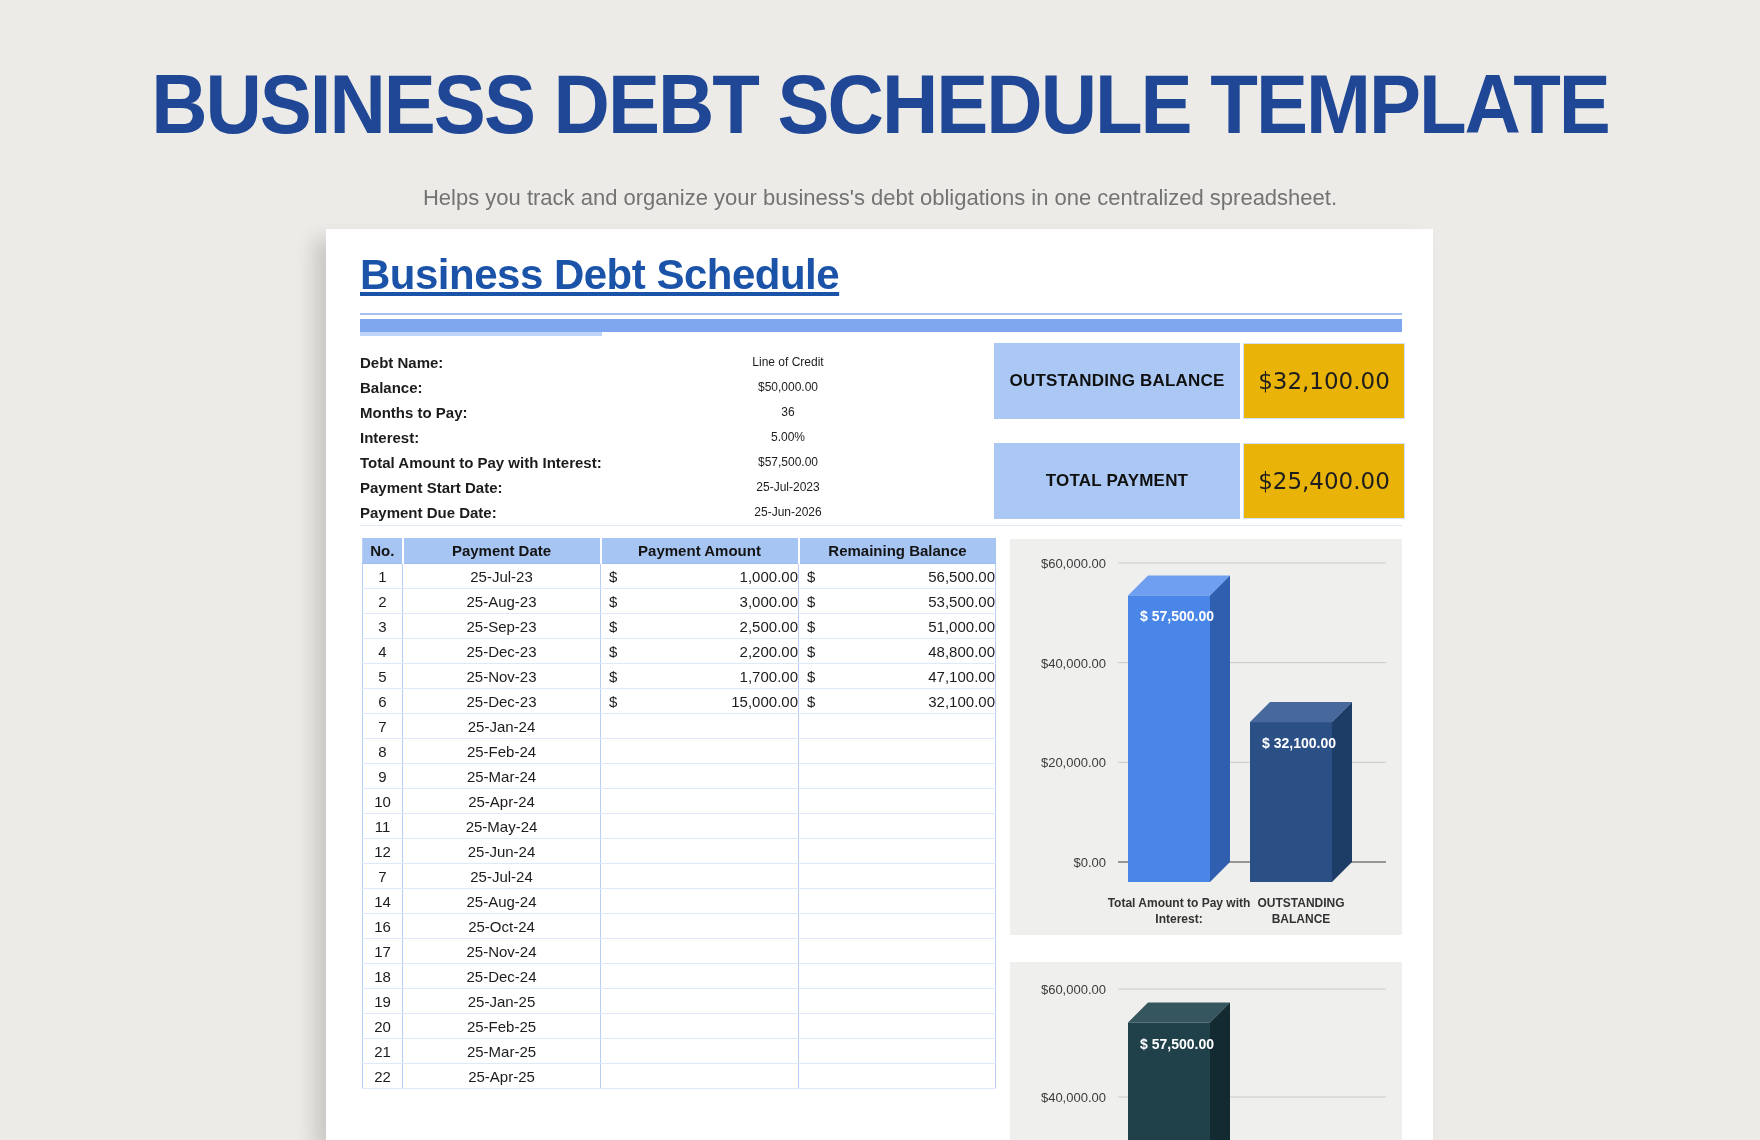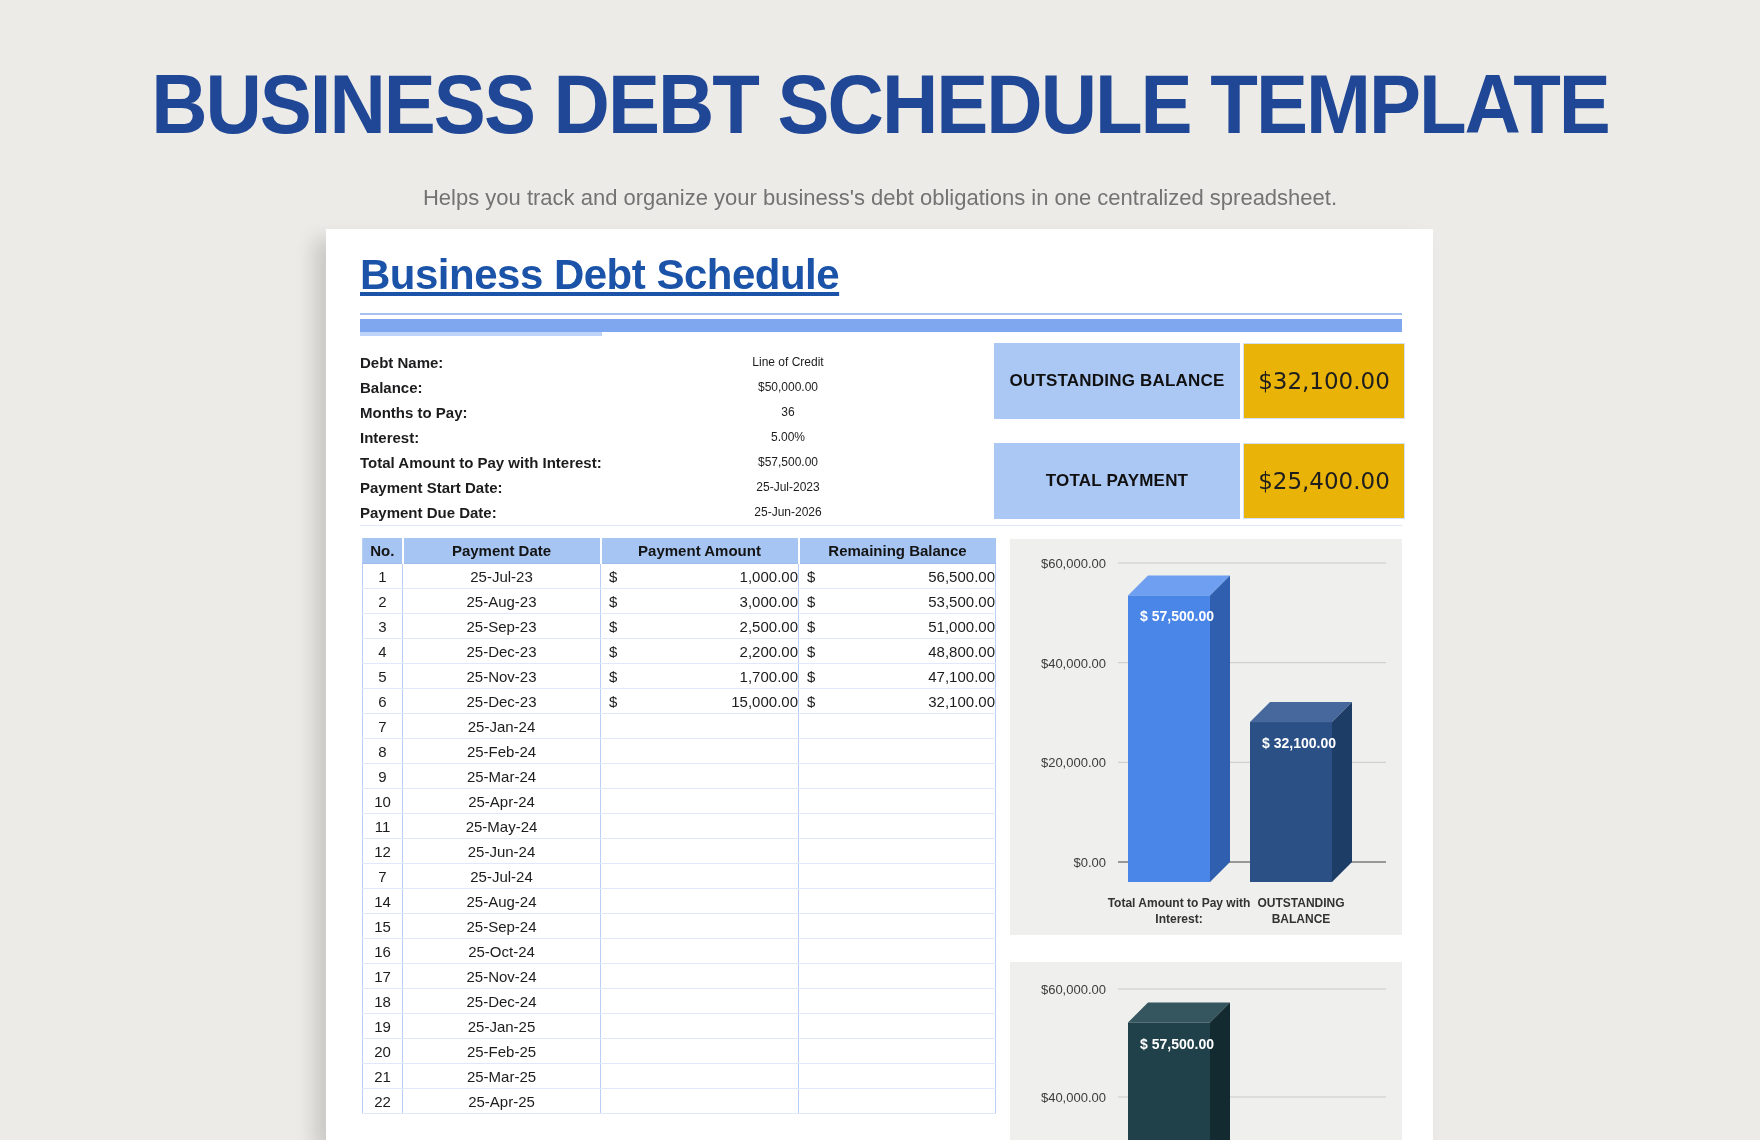--- a/index.html
+++ b/index.html
@@ -201,26 +201,20 @@
           </tr>
           <tr>
             <td class="c-no">7</td>
             <td class="c-date">25-Jul-24</td>
             <td class="c-amt"></td>
             <td class="c-bal"></td>
           </tr>
           <tr>
             <td class="c-no">14</td>
             <td class="c-date">25-Aug-24</td>
-            <td class="c-amt"></td>
-            <td class="c-bal"></td>
-          </tr>
-          <tr>
-            <td class="c-no">15</td>
-            <td class="c-date">25-Sep-24</td>
             <td class="c-amt"></td>
             <td class="c-bal"></td>
           </tr>
           <tr>
             <td class="c-no">16</td>
             <td class="c-date">25-Oct-24</td>
             <td class="c-amt"></td>
             <td class="c-bal"></td>
           </tr>
           <tr>

